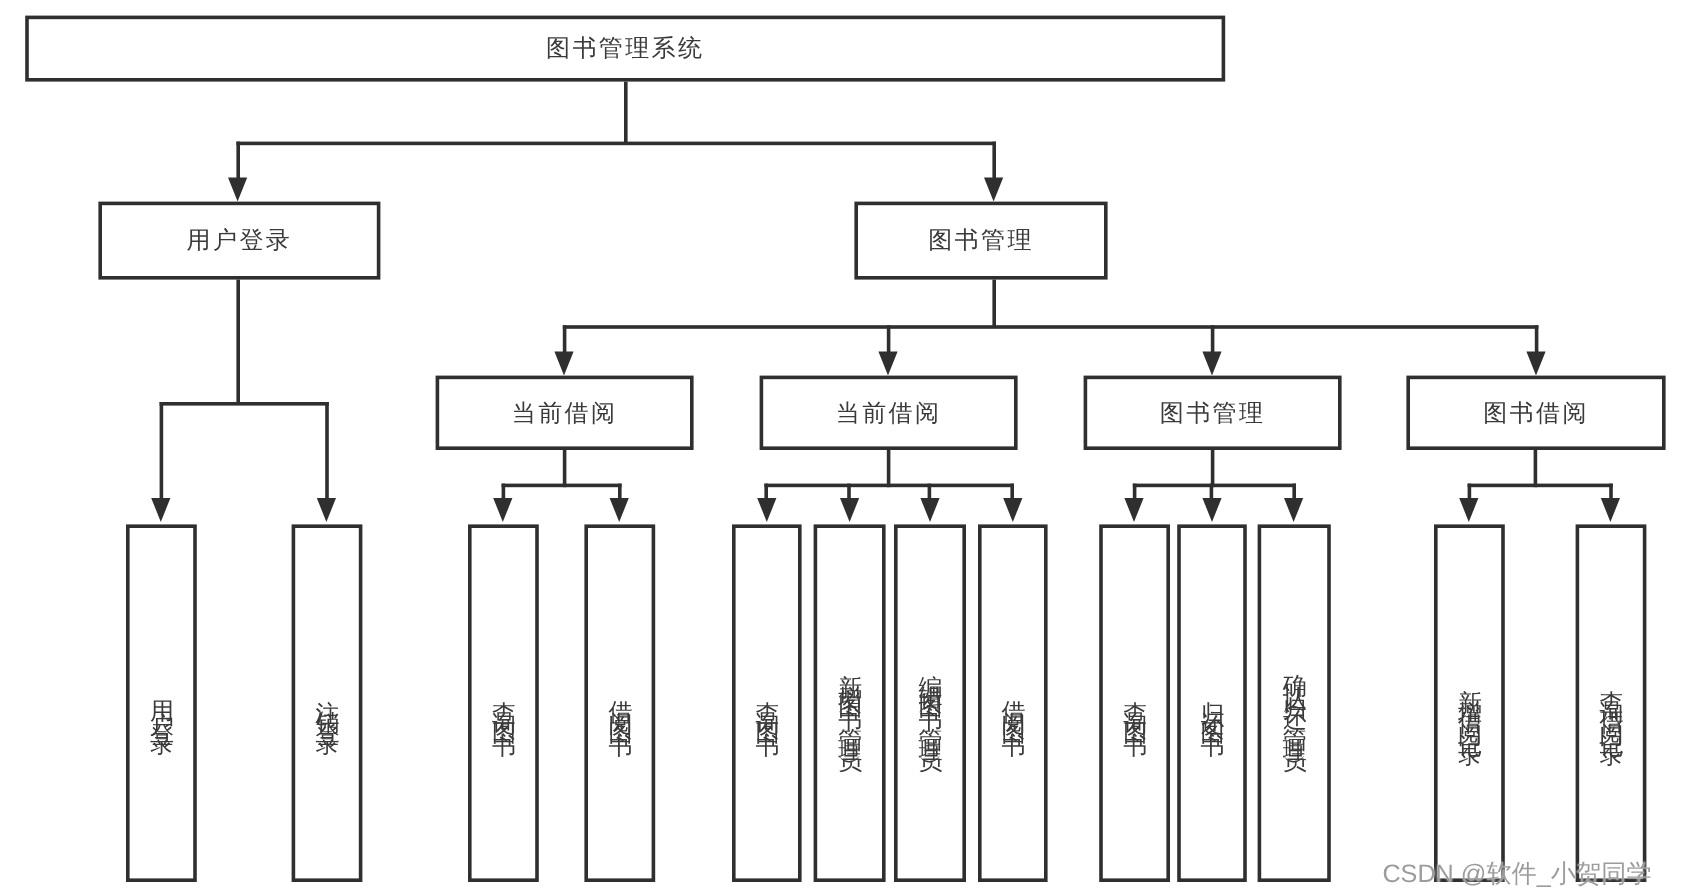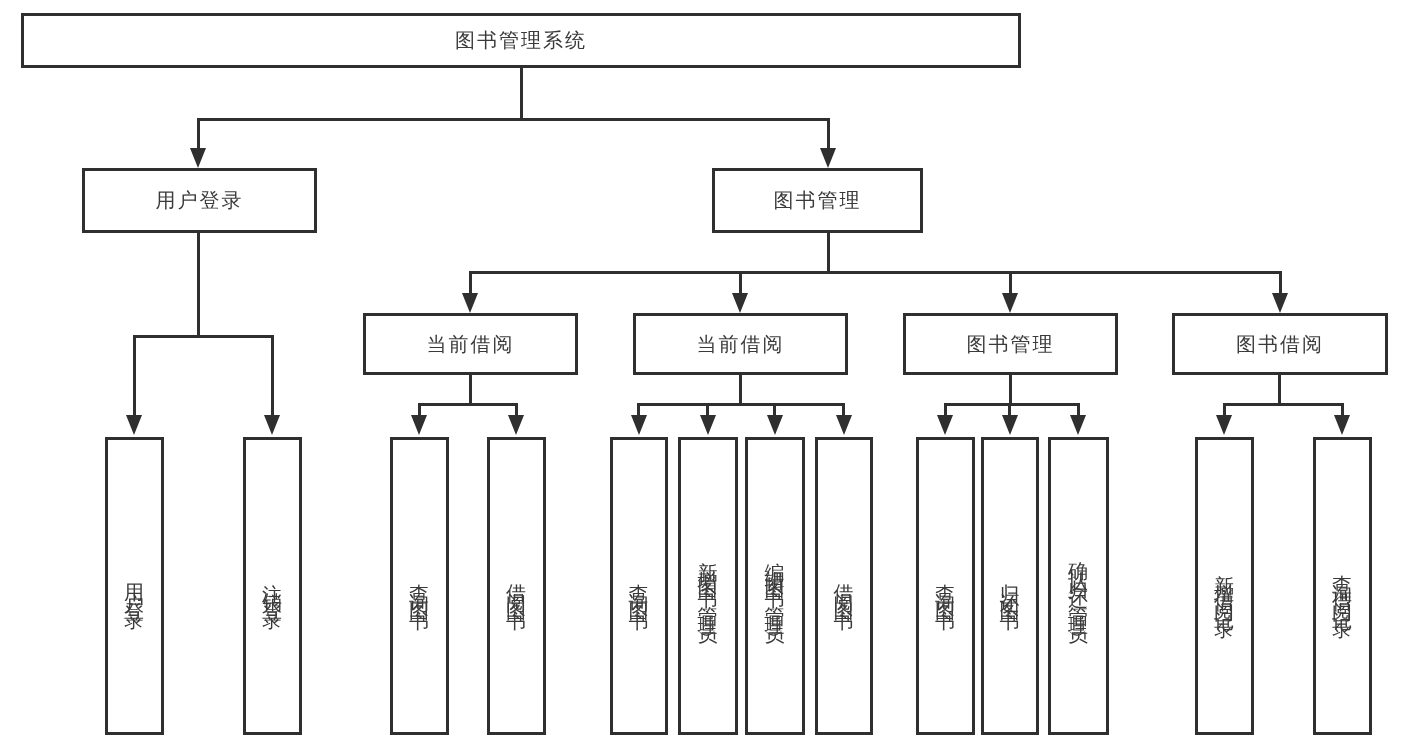--- a/index.html
+++ b/index.html
@@ -176,14 +176,15 @@
 
   <div>
     <div class="vl" style="left:1278px;top:373px;height:33px;"></div>
     <div class="hl" style="left:1223px;top:403px;width:121px;"></div>
     <div class="vl" style="left:1223px;top:403px;height:16px;"></div>
     <div class="ar" style="left:1216px;top:415px;"></div>
     <div class="vl" style="left:1341px;top:403px;height:16px;"></div>
     <div class="ar" style="left:1334px;top:415px;"></div>
   </div>
 
+  <div class="wm">CSDN @软件_小贺同学</div>
 
 </div>
 
 </body></html>

